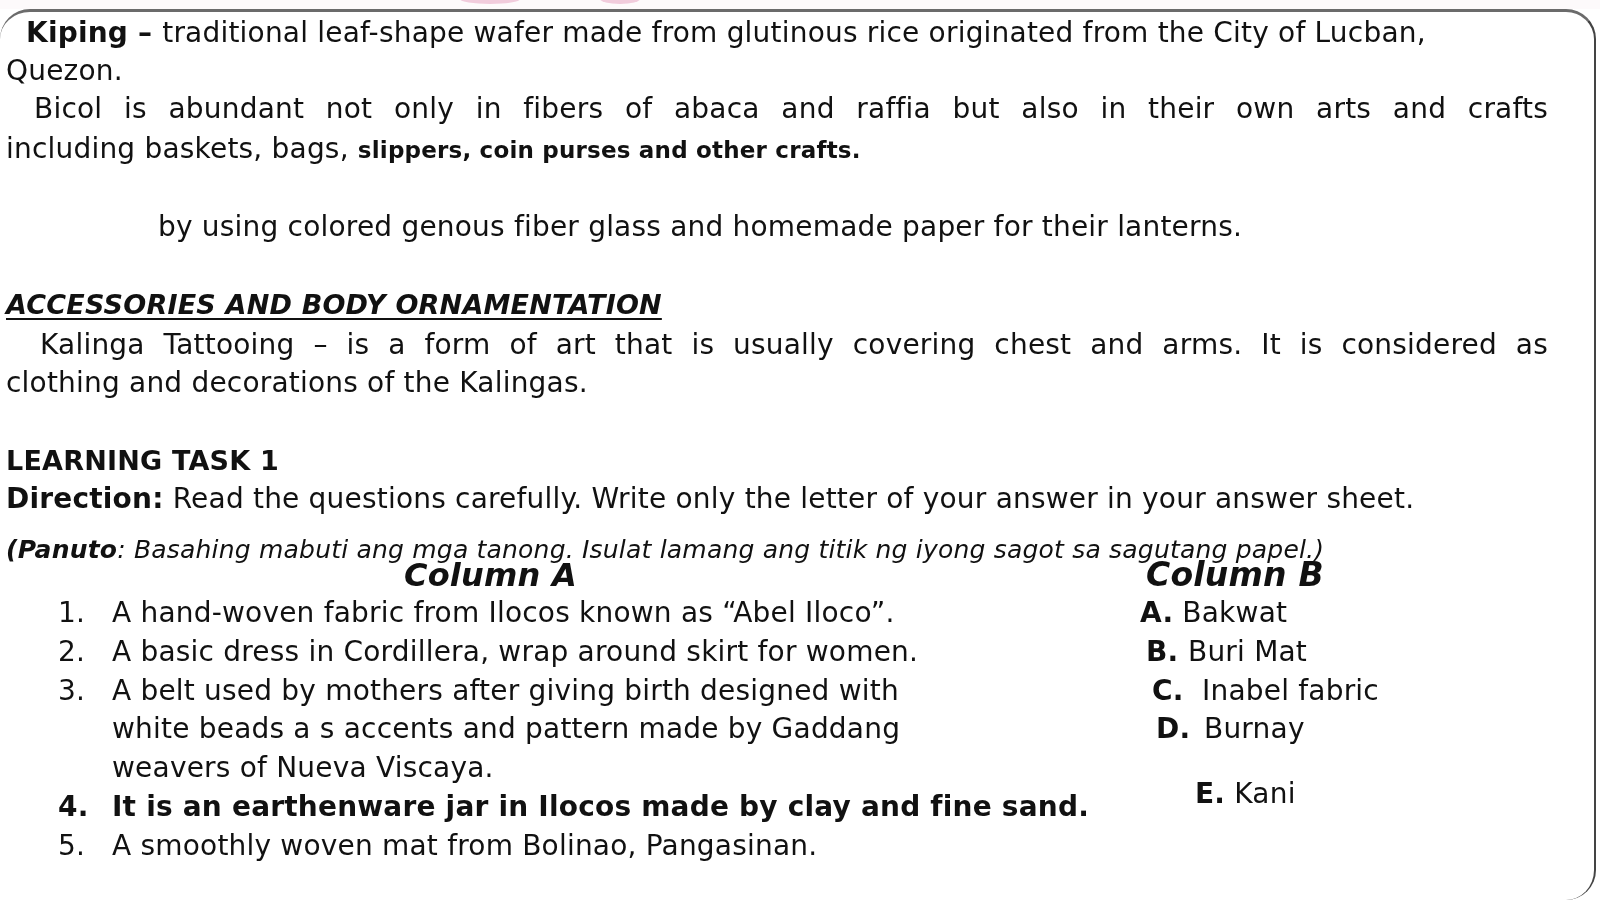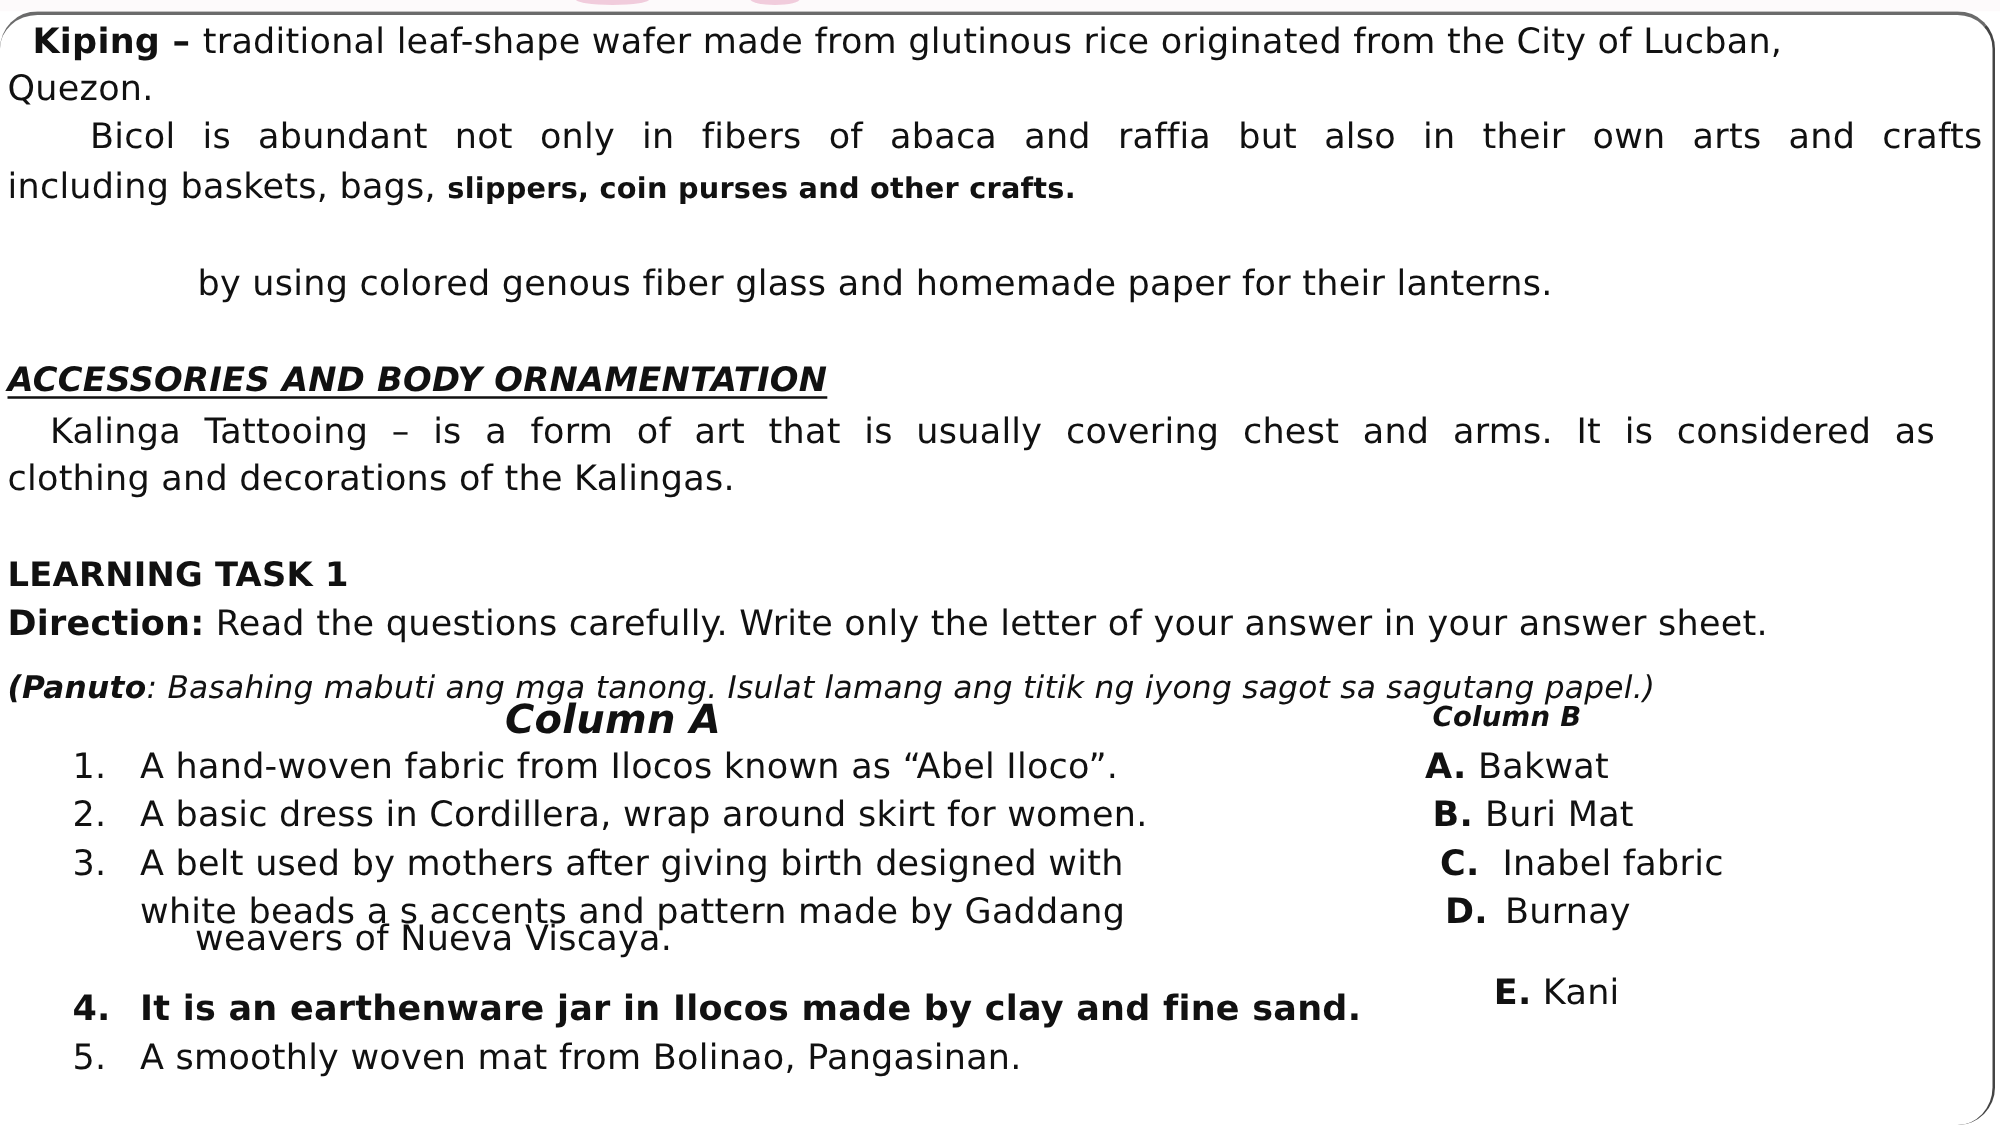--- a/index.html
+++ b/index.html
@@ -44,53 +44,53 @@
   <div class="pink-mark" style="left:600px;width:40px;"></div>
 </div>
 
 <div class="page">
 
   <div class="line justify" style="left:26px;top:4px;width:1522px;">
     <span><span class="b">Kiping</span><span class="b"> – </span><span>traditional leaf-shape wafer made from glutinous rice originated from the City of Lucban,</span></span>
   </div>
   <div class="line" style="left:6px;top:42px;">Quezon.</div>
 
-  <div class="line" style="left:34px;top:80px;width:1514px;text-align:justify;text-align-last:justify;margin-left:38px;">Bicol is abundant not only in fibers of abaca and raffia but also in their own arts and crafts</div>
+  <div class="line" style="left:34px;top:80px;width:1514px;text-align:justify;text-align-last:justify;">Bicol is abundant not only in fibers of abaca and raffia but also in their own arts and crafts</div>
   <div class="line" style="left:6px;top:120px;">
     <span>including baskets, bags, </span><span class="small" style="font-weight:600;">slippers, coin purses and other crafts.</span>
   </div>
 
   <div class="line" style="left:158px;top:198px;">by using colored genous fiber glass and homemade paper for their lanterns.</div>
 
   <div class="line head i u" style="left:6px;top:276px;">ACCESSORIES AND BODY ORNAMENTATION</div>
   <div class="line" style="left:40px;top:316px;width:1508px;text-align:justify;text-align-last:justify;">Kalinga Tattooing – is a form of art that is usually covering chest and arms. It is considered as</div>
   <div class="line" style="left:6px;top:354px;">clothing and decorations of the Kalingas.</div>
 
   <div class="line head" style="left:6px;top:432px;">LEARNING TASK 1</div>
   <div class="line" style="left:6px;top:470px;">
     <span class="b">Direction:</span><span> Read the questions carefully. Write only the letter of your answer in your answer sheet.</span>
   </div>
   <div class="line i" style="left:6px;top:521px;font-size:25px;font-style:italic;">
     <span class="b">(</span><span class="b">Panuto</span><span>: Basahing mabuti ang mga tanong. Isulat lamang ang titik ng iyong sagot sa sagutang papel.)</span>
   </div>
 
   <div class="line b i" style="left:404px;top:546px;font-size:32px;">Column A</div>
-  <div class="line b i" style="left:1146px;top:546px;font-size:22px;text-align:center;">Column B</div>
+  <div class="line b i" style="left:1146px;top:546px;font-size:33px;text-align:center;">Column B</div>
 
   <div class="line" style="left:58px;top:584px;">
     <span style="display:inline-block;width:54px;">1.</span><span>A hand-woven fabric from Ilocos known as “Abel Iloco”.</span>
   </div>
   <div class="line" style="left:58px;top:623px;">
     <span style="display:inline-block;width:54px;">2.</span><span>A basic dress in Cordillera, wrap around skirt for women.</span>
   </div>
   <div class="line" style="left:58px;top:662px;">
     <span style="display:inline-block;width:54px;">3.</span><span>A belt used by mothers after giving birth designed with</span>
   </div>
   <div class="line" style="left:112px;top:700px;">white beads a s accents and pattern made by Gaddang</div>
-  <div class="line" style="left:112px;top:722px;margin-left:44px;">weavers of Nueva Viscaya.</div>
+  <div class="line" style="left:112px;top:739px;">weavers of Nueva Viscaya.</div>
   <div class="line" style="left:58px;top:778px;font-weight:bold;">
     <span style="display:inline-block;width:54px;">4.</span><span>It is an earthenware jar in Ilocos made by clay and fine sand.</span>
   </div>
   <div class="line" style="left:58px;top:817px;">
     <span style="display:inline-block;width:54px;">5.</span><span>A smoothly woven mat from Bolinao, Pangasinan.</span>
   </div>
 
   <div class="line" style="left:1140px;top:584px;">
     <span class="b">A.</span> <span>Bakwat</span>
   </div>

